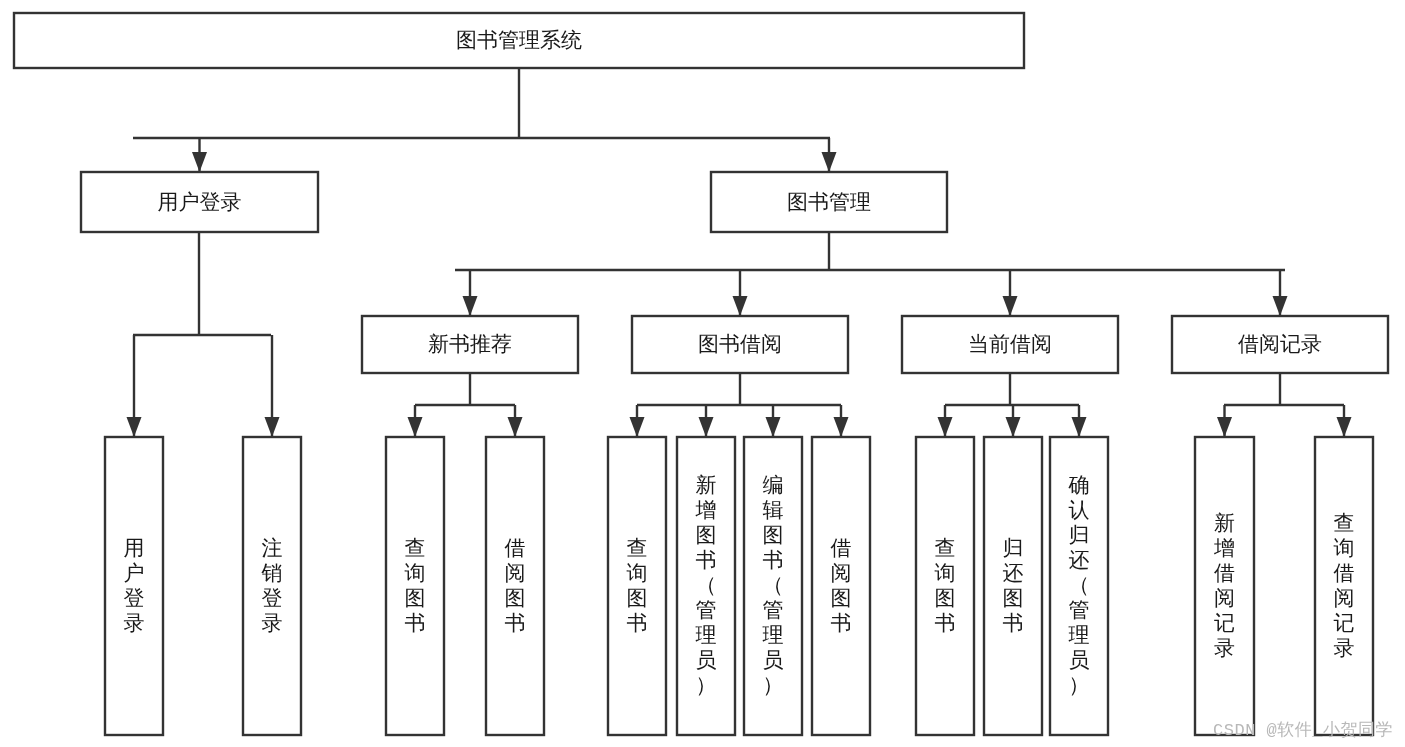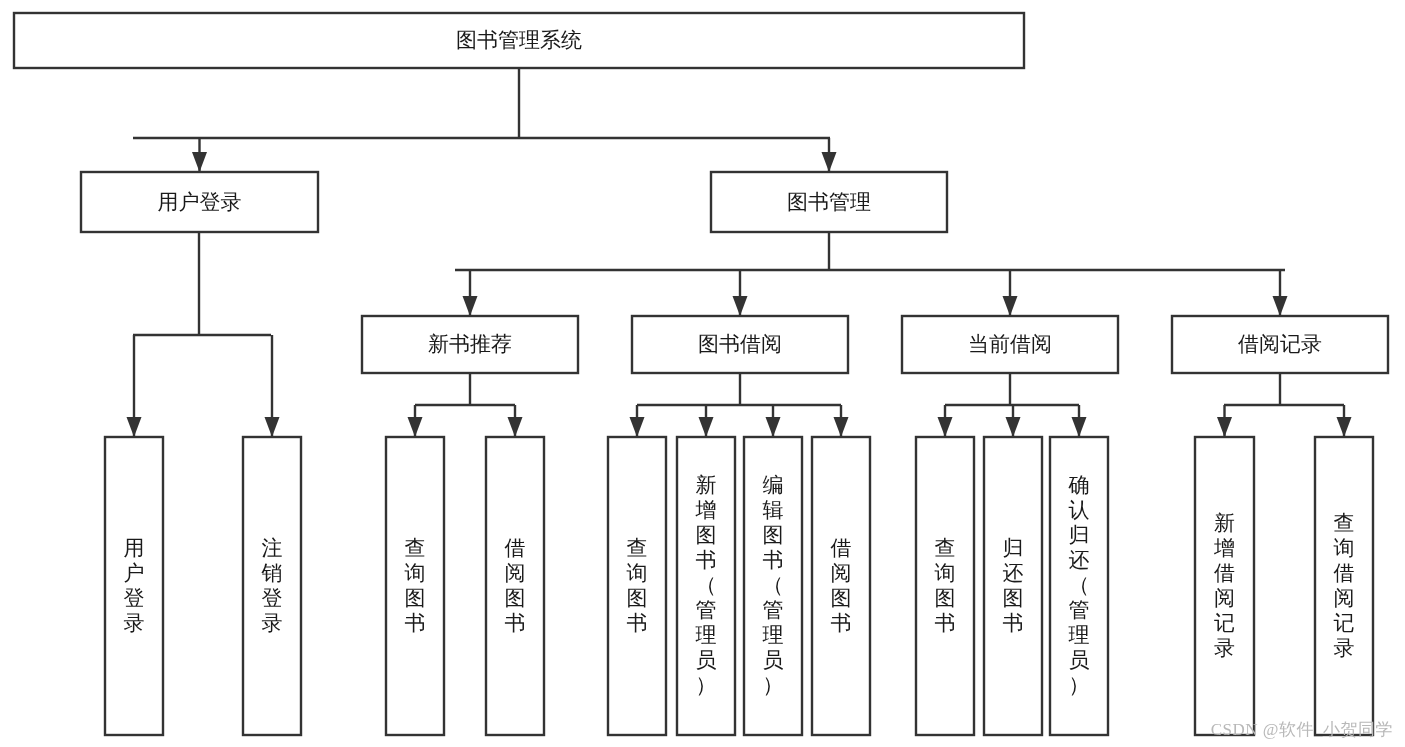--- a/index.html
+++ b/index.html
@@ -50,21 +50,21 @@
   .node-label-vertical {
     fill: #1a1a1a;
     font-family: "Liberation Sans", "DejaVu Sans", sans-serif;
     font-size: 21px;
     text-anchor: middle;
   }
   .watermark {
     position: absolute;
     right: 12px;
     bottom: 6px;
-    font-family: Liberation Serif, serif;
+    font-family: Liberation Mono, monospace;
     font-size: 17px;
     color: #b8b8b8;
     letter-spacing: 0.5px;
     white-space: nowrap;
     user-select: none;
   }
 </style>
 </head>
 <body>
 

